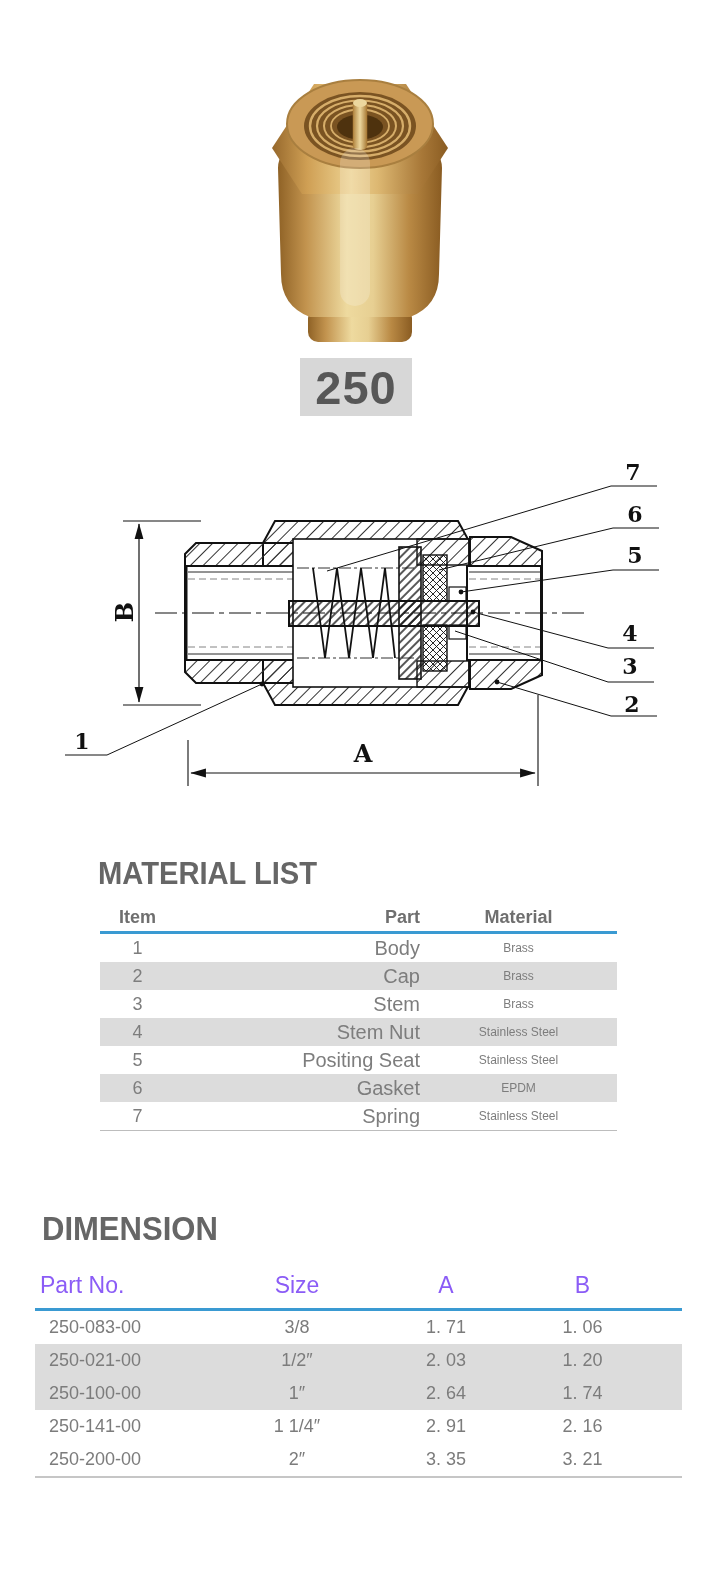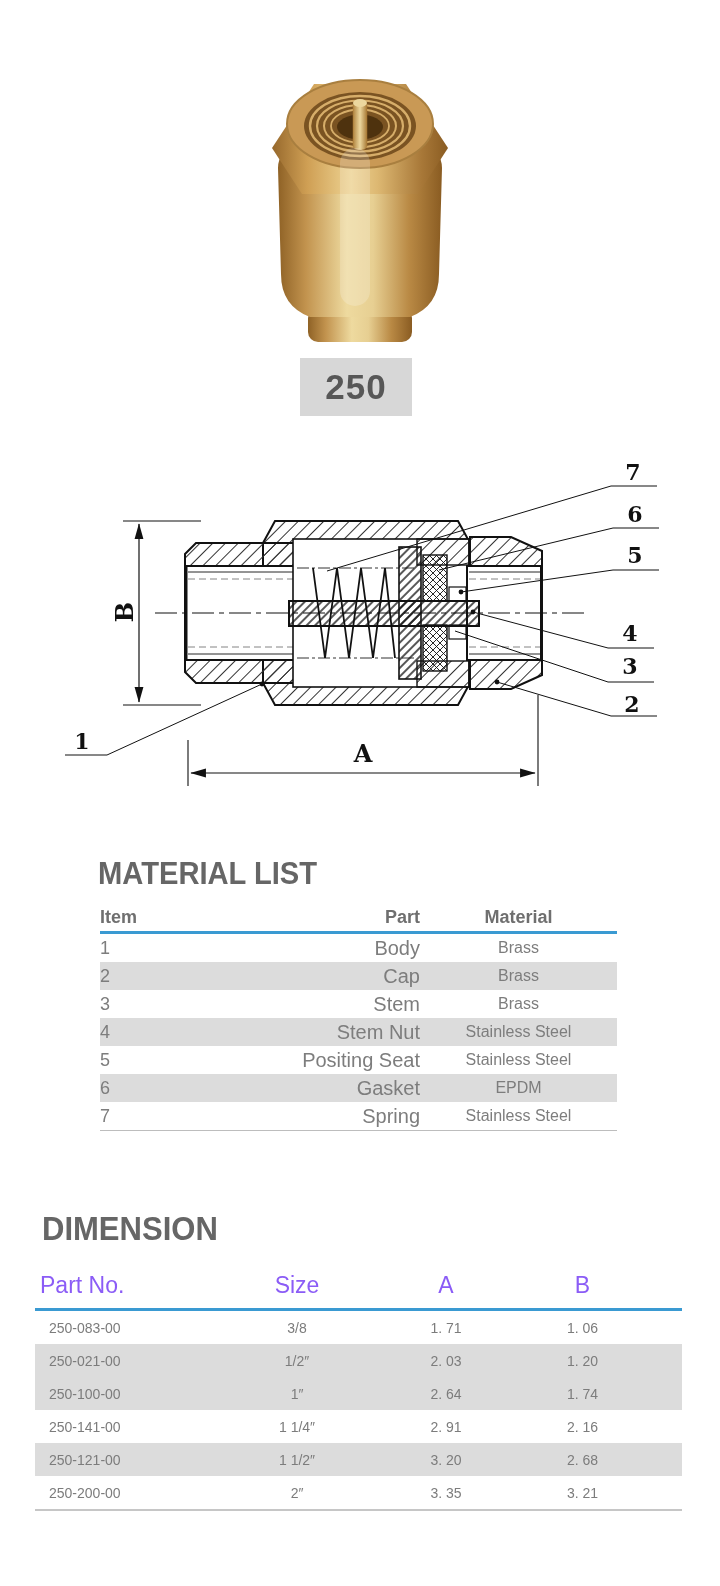--- a/index.html
+++ b/index.html
@@ -5,21 +5,21 @@
   html,body{margin:0;padding:0;background:#fff;}
   #page{position:relative;width:720px;height:1586px;background:#fff;overflow:hidden;
         font-family:"Liberation Sans",sans-serif;}
 
   
   #photo{position:absolute;left:252px;top:36px;width:216px;height:310px;}
 
   
   #model-box{position:absolute;left:300px;top:358px;width:112px;height:58px;
              background:#d7d7d7;display:flex;align-items:center;justify-content:center;}
-  #model-box span{font-size:35px;font-weight:bold;color:#575757;letter-spacing:1px;}
+  #model-box span{font-size:47px;font-weight:bold;color:#575757;letter-spacing:1px;}
 
   
   #diagram{position:absolute;left:55px;top:440px;width:665px;height:370px;}
   .co{position:absolute;font-family:"DejaVu Serif",serif;font-weight:bold;font-size:22px;
       color:#111;transform:translate(-50%,-50%);white-space:nowrap;}
   #co-b{transform:translate(-50%,-50%) rotate(-90deg);font-size:24px;}
   #co-a{font-size:24px;}
 
   
   .sec-title{position:absolute;margin:0;color:#666;font-weight:bold;
@@ -31,31 +31,31 @@
   table{border-collapse:collapse;table-layout:fixed;}
   #mat-table{position:absolute;left:100px;top:903px;width:517px;border-bottom:1px solid #bdbdbd;}
   #dim-table{position:absolute;left:35px;top:1262px;width:647px;border-bottom:2px solid #c6c6c6;}
   th,td{padding:0;vertical-align:middle;overflow:hidden;white-space:nowrap;}
   tr.stripe{background:#dcdcdc;}
 
   
   #mat-table thead th{height:28px;border-bottom:3px solid #3a9ad2;color:#6f6f6f;
                       font-size:18px;font-weight:bold;}
   #mat-table tbody td{height:28px;color:#7d7d7d;}
-  #mat-table .c-item{text-align:left;margin-top:28px;}
+  #mat-table .c-item{text-align:center;margin-top:28px;}
   #mat-table td.c-item{font-size:18px;}
   #mat-table .c-part{text-align:right;padding-left:38px;}
   #mat-table td.c-part{font-size:20px;}
   #mat-table .c-mat{text-align:center;}
-  #mat-table td.c-mat{font-size:16px;}
+  #mat-table td.c-mat{font-size:12px;}
 
   
   #dim-table thead th{height:46px;border-bottom:3px solid #3a9ad2;color:#8b5cf6;
                       font-size:23px;font-weight:normal;}
-  #dim-table tbody td{height:33px;color:#7c7c7c;font-size:14px;}
+  #dim-table tbody td{height:33px;color:#7c7c7c;font-size:18px;}
   #dim-table .c-pn{text-align:left;padding-left:14px;}
   #dim-table th.c-pn{padding-left:5px;}
   #dim-table .c-size{text-align:center;}
   #dim-table .c-a{text-align:center;}
   #dim-table .c-b{text-align:center;padding-right:28px;}
 </style>
 </head>
 <body>
 
 <div id="page">
@@ -277,26 +277,20 @@
           <td class="c-size">1″</td>
           <td class="c-a">2. 64</td>
           <td class="c-b">1. 74</td>
         </tr>
         <tr>
           <td class="c-pn">250-141-00</td>
           <td class="c-size">1 1/4″</td>
           <td class="c-a">2. 91</td>
           <td class="c-b">2. 16</td>
         </tr>
-        <tr class="stripe">
-          <td class="c-pn">250-121-00</td>
-          <td class="c-size">1 1/2″</td>
-          <td class="c-a">3. 20</td>
-          <td class="c-b">2. 68</td>
-        </tr>
         <tr>
           <td class="c-pn">250-200-00</td>
           <td class="c-size">2″</td>
           <td class="c-a">3. 35</td>
           <td class="c-b">3. 21</td>
         </tr>
       </tbody>
   </table>
 
 </div>

